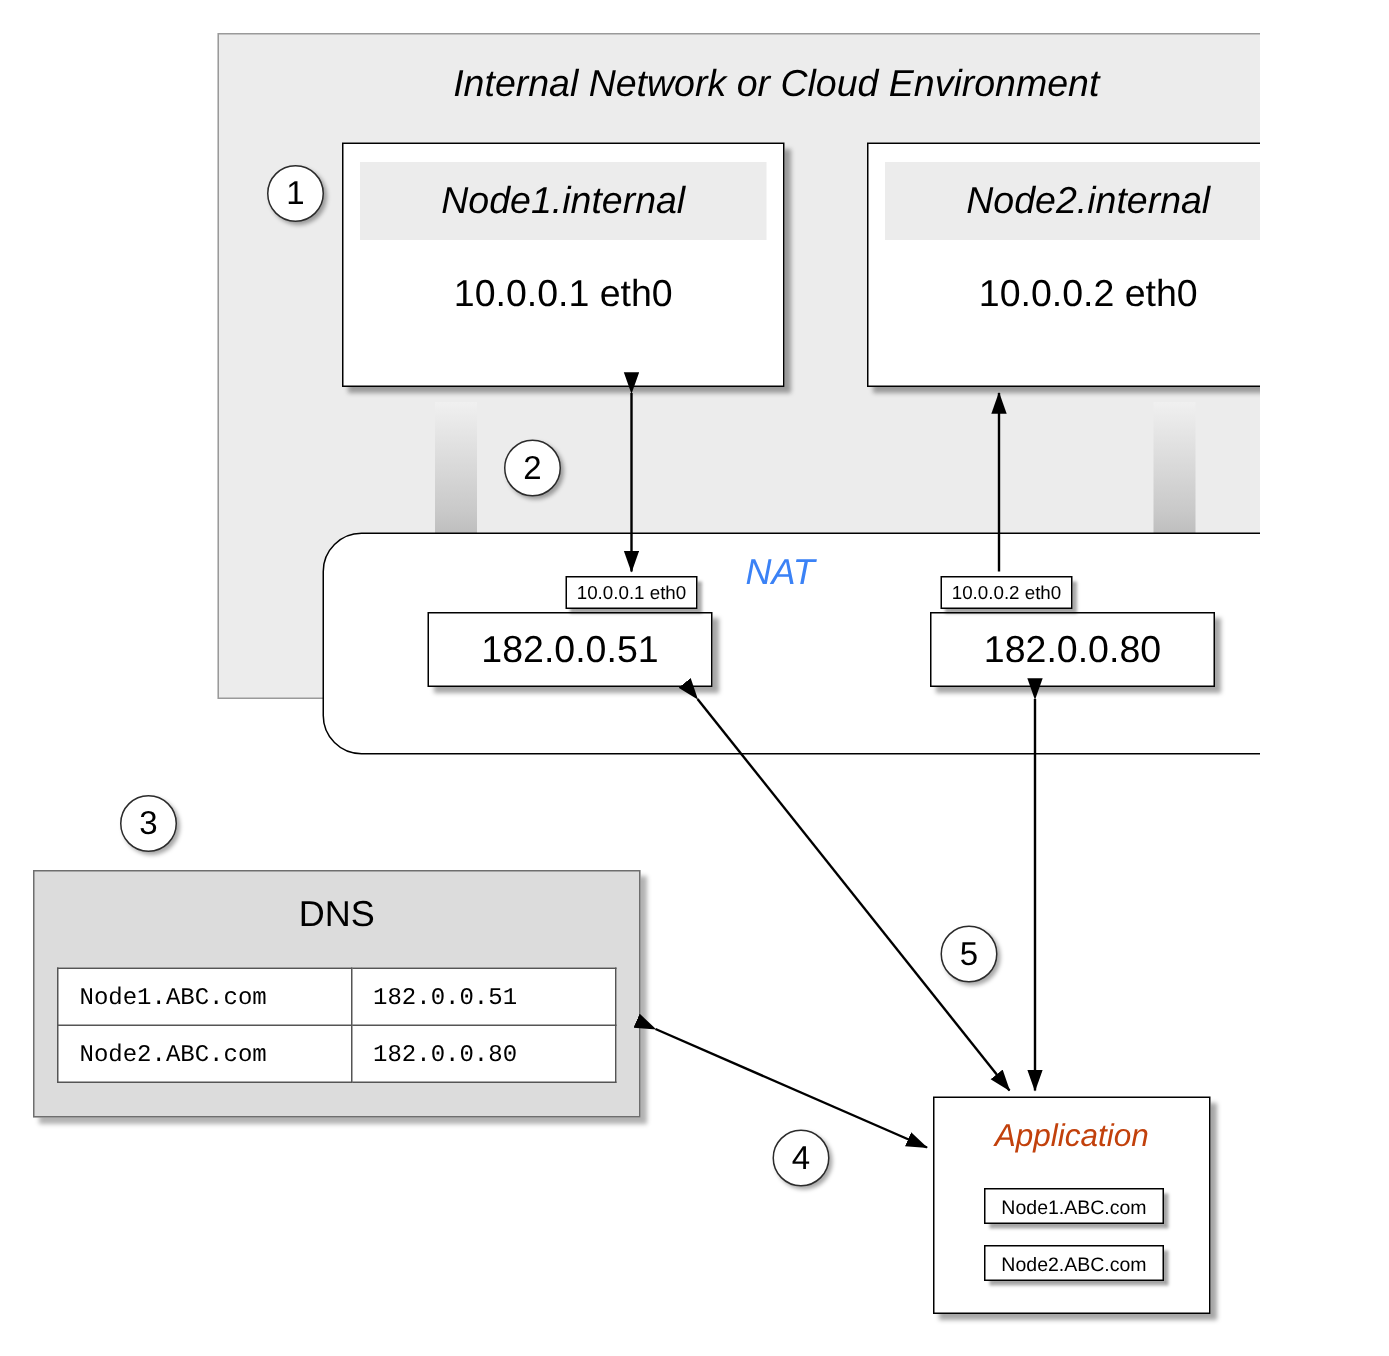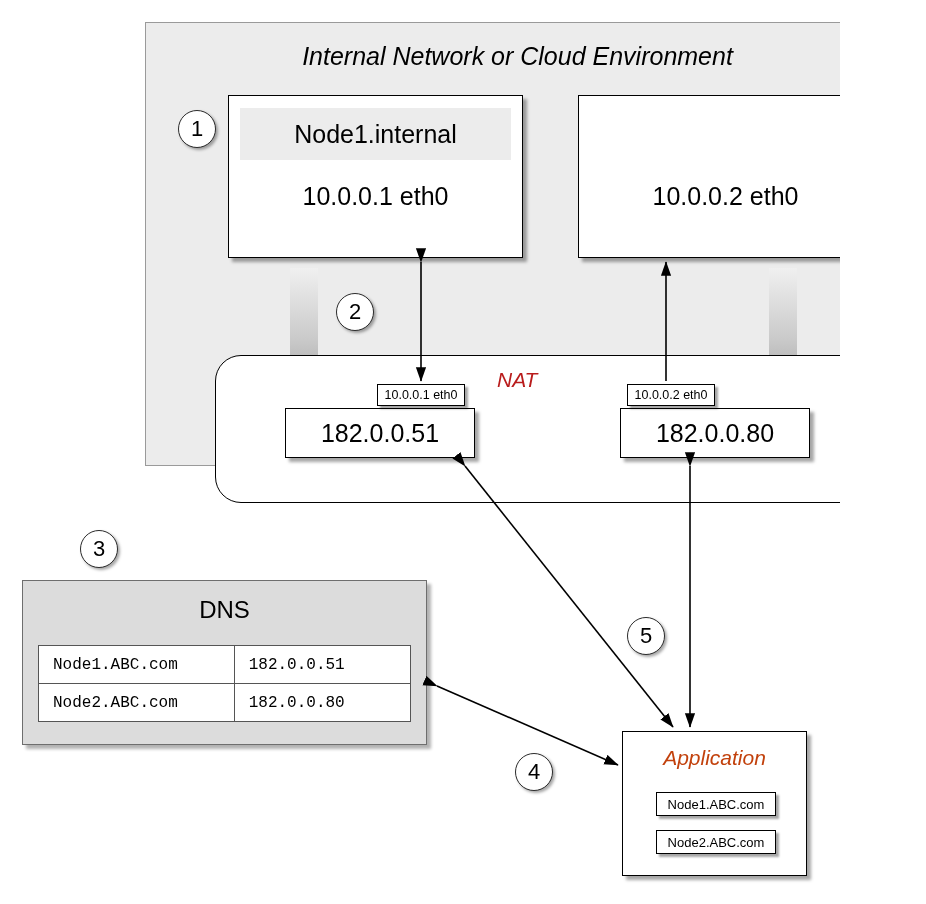--- a/index.html
+++ b/index.html
@@ -47,42 +47,43 @@
   #node1{left:228px; top:95px;}
   #node2{left:578px; top:95px;}
   .node-head{
     position:absolute;
     left:11px; right:11px; top:12px;
     height:52px;
     background:#ececec;
     display:flex; align-items:center; justify-content:center;
     font-size:25px;
     color:#000;
+    font-style:italic;
   }
   .node-ip{
     position:absolute;
     left:0; right:0; top:86px;
     text-align:center;
     font-size:25px;
     color:#000;
   }
 
   
   #nat{
     left:215px; top:355px; width:655px; height:148px;
     background:#ffffff;
     border:1.5px solid #000000;
     border-radius:26px;
     box-sizing:border-box;
   }
   #nat-title{
     left:497px; top:368px;
     font-style:italic;
-    font-size:21px;
-    color:#b91c1c;
+    font-size:24px;
+    color:#3b82f6;
   }
 
   
   .natip{
     width:190px; height:50px;
     display:flex; align-items:center; justify-content:center;
     font-size:25px;
   }
   #natip1{left:285px; top:408px;}
   #natip2{left:620px; top:408px;}
@@ -204,20 +205,21 @@
 
     <path d="M769,268 L797,268 L797,368 L815,368 L783,400 L751,368 L769,368 Z" fill="url(#gradR)"></path>
   </svg>
 
   <div class="abs box node" id="node1">
     <div class="node-head">Node1.internal</div>
     <div class="node-ip">10.0.0.1 eth0</div>
   </div>
 
   <div class="abs box node" id="node2">
+    <div class="node-head">Node2.internal</div>
     <div class="node-ip">10.0.0.2 eth0</div>
   </div>
 
   <div class="abs" id="nat"></div>
   <div class="abs" id="nat-title">NAT</div>
 
   <div class="abs box natip" id="natip1">182.0.0.51</div>
   <div class="abs box natip" id="natip2">182.0.0.80</div>
 
   <div class="abs ethtag" id="eth1">10.0.0.1 eth0</div>

